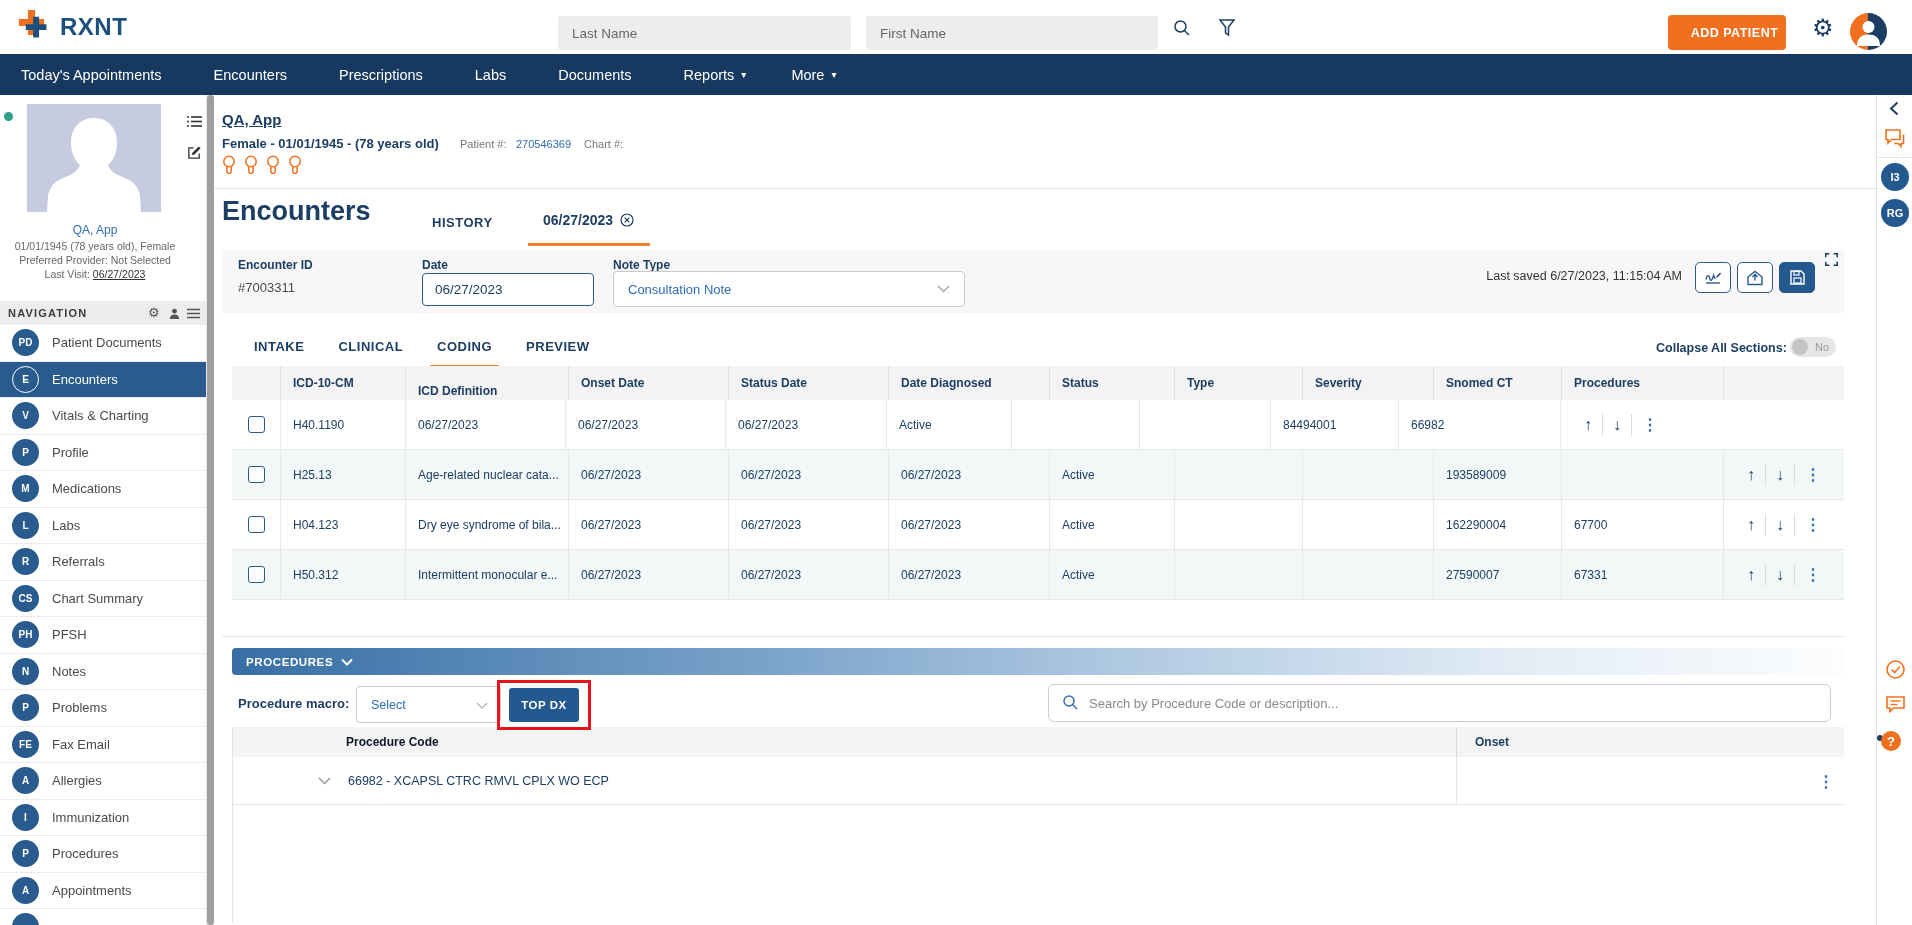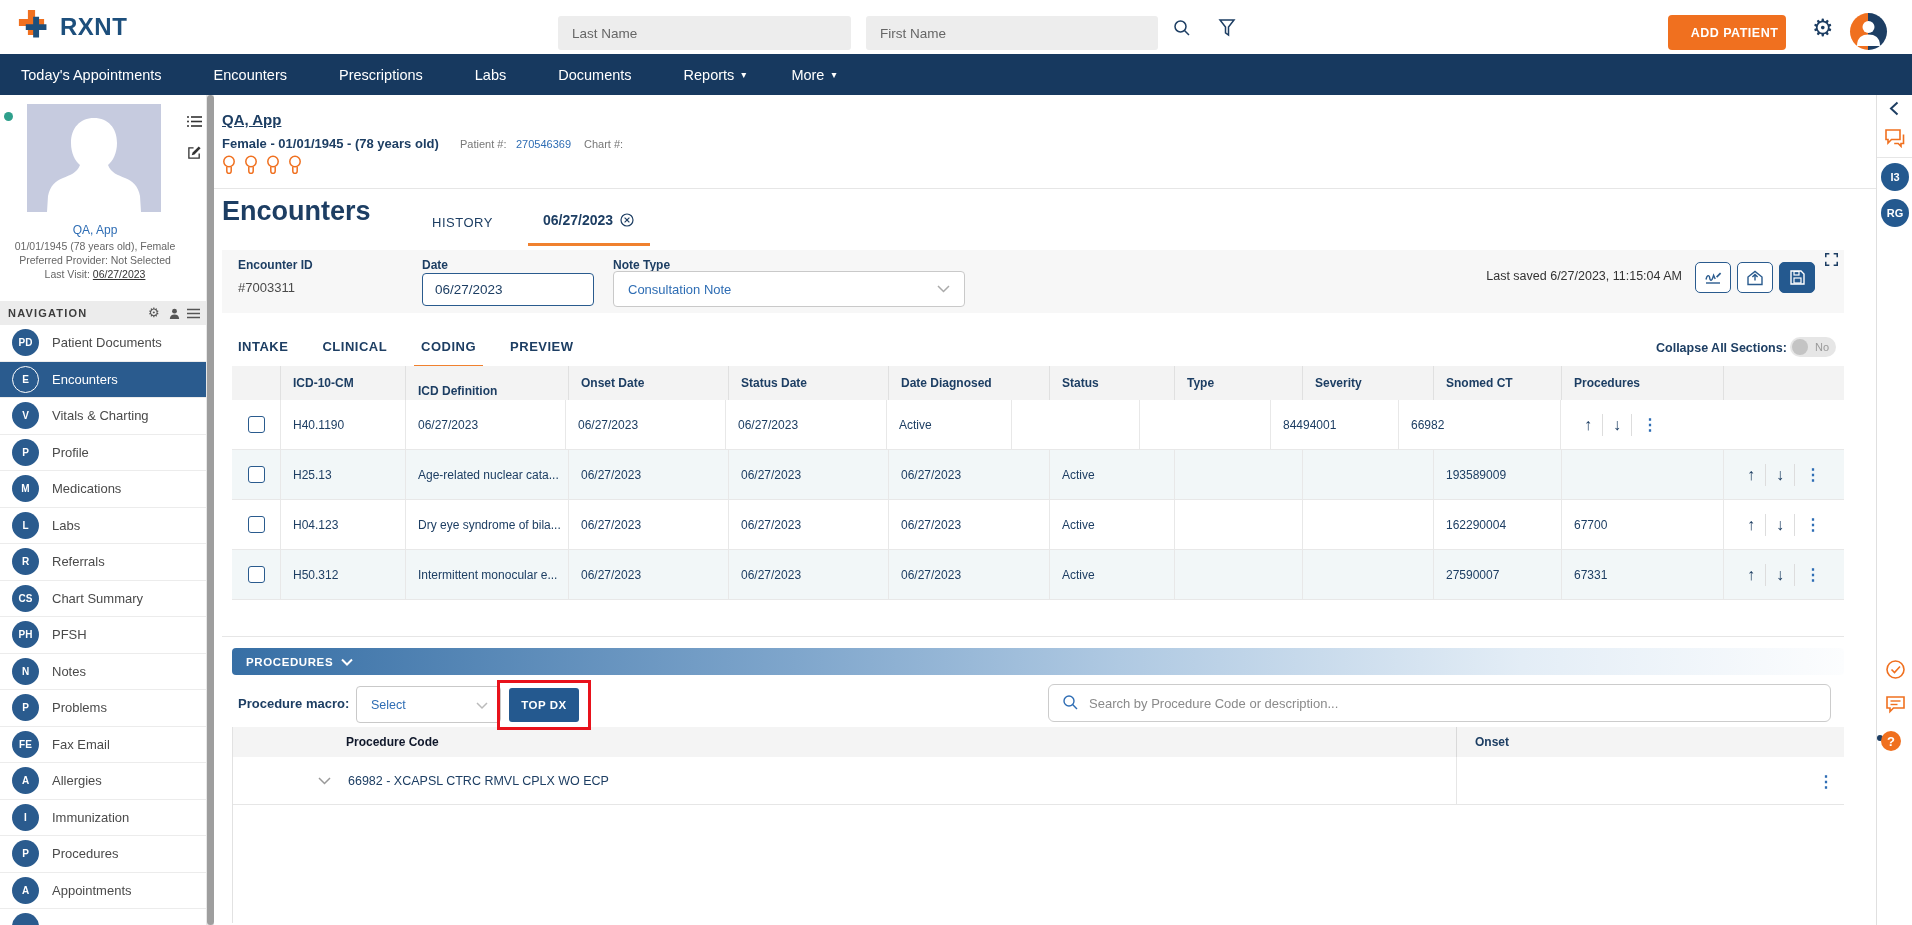--- a/index.html
+++ b/index.html
@@ -50,42 +50,42 @@
   .main { position:absolute; left:214px; top:95px; width:1662px; height:830px; background:#fff; }
   .ph-name { position:absolute; left:8px; top:16px; font-size:15px; font-weight:bold; color:#1D3E63;
              text-decoration:underline; cursor:pointer; }
   .ph-demo { position:absolute; left:8px; top:41px; font-size:13px; font-weight:bold; color:#1D3E63; }
   .ph-small { position:absolute; top:43px; font-size:11px; color:#777; }
   .ph-link { position:absolute; top:43px; font-size:11px; color:#2E6DB4; cursor:pointer; }
   .bulbs { position:absolute; left:8px; top:60px; display:flex; gap:8px; }
   .divider-h { position:absolute; height:1px; background:#e6e6e6; }
 
   .enc-title { position:absolute; left:8px; top:101px; font-size:27px; font-weight:600; color:#1D3E63; }
-  .tab-history { position:absolute; left:218px; top:120px; font-size:13px; font-weight:normal; color:#1D3E63;
+  .tab-history { position:absolute; left:218px; top:120px; font-size:13px; font-weight:bold; color:#1D3E63;
                  letter-spacing:0.5px; cursor:pointer; }
   .tab-date { position:absolute; left:329px; top:117px; font-size:14px; font-weight:bold; color:#1D3E63;
               display:flex; align-items:center; gap:7px; cursor:pointer; }
   .tab-underline { position:absolute; left:314px; top:148px; width:122px; height:3px; background:#F0812F; }
 
   .enc-bar { position:absolute; left:8px; top:155px; width:1622px; height:63px; background:#f7f7f7; }
   .enc-lbl { position:absolute; top:8px; font-size:12px; font-weight:bold; color:#1D3E63; }
   .enc-id-val { position:absolute; left:16px; top:30px; font-size:13px; color:#4a4a4a; }
   .date-input { position:absolute; left:200px; top:23px; width:172px; height:33px; border:1.5px solid #2A5B8E;
                 border-radius:4px; padding:0 12px; font-size:13.5px; color:#1D3E63; background:#fff;
                 font-family:"Liberation Sans",sans-serif; }
   .note-select { position:absolute; left:391px; top:21px; width:352px; height:36px; background:#fff;
                  border:1px solid #c9c9c9; border-radius:4px; display:flex; align-items:center; cursor:pointer; }
   .note-select span { margin-left:14px; font-size:13px; color:#2E6DB4; }
   .note-chev { position:absolute; right:14px; }
   .last-saved { position:absolute; left:1160px; width:300px; top:19px; font-size:12.5px; color:#333; text-align:right; }
   .icon-btn { position:absolute; top:12px; width:36px; height:31px; border:1px solid #2A5B8E; border-radius:5px;
               background:#fff; display:flex; align-items:center; justify-content:center; cursor:pointer; }
   .icon-btn.filled { background:#24598F; border-color:#24598F; }
 
-  .sec-tabs { position:absolute; left:24px; top:244px; display:flex; gap:34px; }
+  .sec-tabs { position:absolute; left:40px; top:244px; display:flex; gap:34px; }
   .sec-tab { font-size:13px; font-weight:bold; color:#1D3E63; letter-spacing:0.5px; position:relative;
              padding-bottom:8px; cursor:pointer; }
   .sec-tab.active::after { content:""; position:absolute; left:-7px; right:-7px; bottom:-6px; height:3px; background:#F0812F; }
   .collapse-lbl { position:absolute; left:1442px; top:246px; font-size:12.5px; font-weight:bold; color:#1D3E63; }
   .toggle { position:absolute; left:1576px; top:242px; width:46px; height:20px; background:#e6e6e6; border-radius:10px; cursor:pointer; }
   .knob { position:absolute; left:2px; top:2px; width:16px; height:16px; border-radius:50%; background:#c4c4c4; }
   .toggle-no { position:absolute; right:7px; top:3.5px; font-size:11px; color:#9a9a9a; }
 
   
   .icd-table { position:absolute; left:18px; top:271px; width:1612px; }

